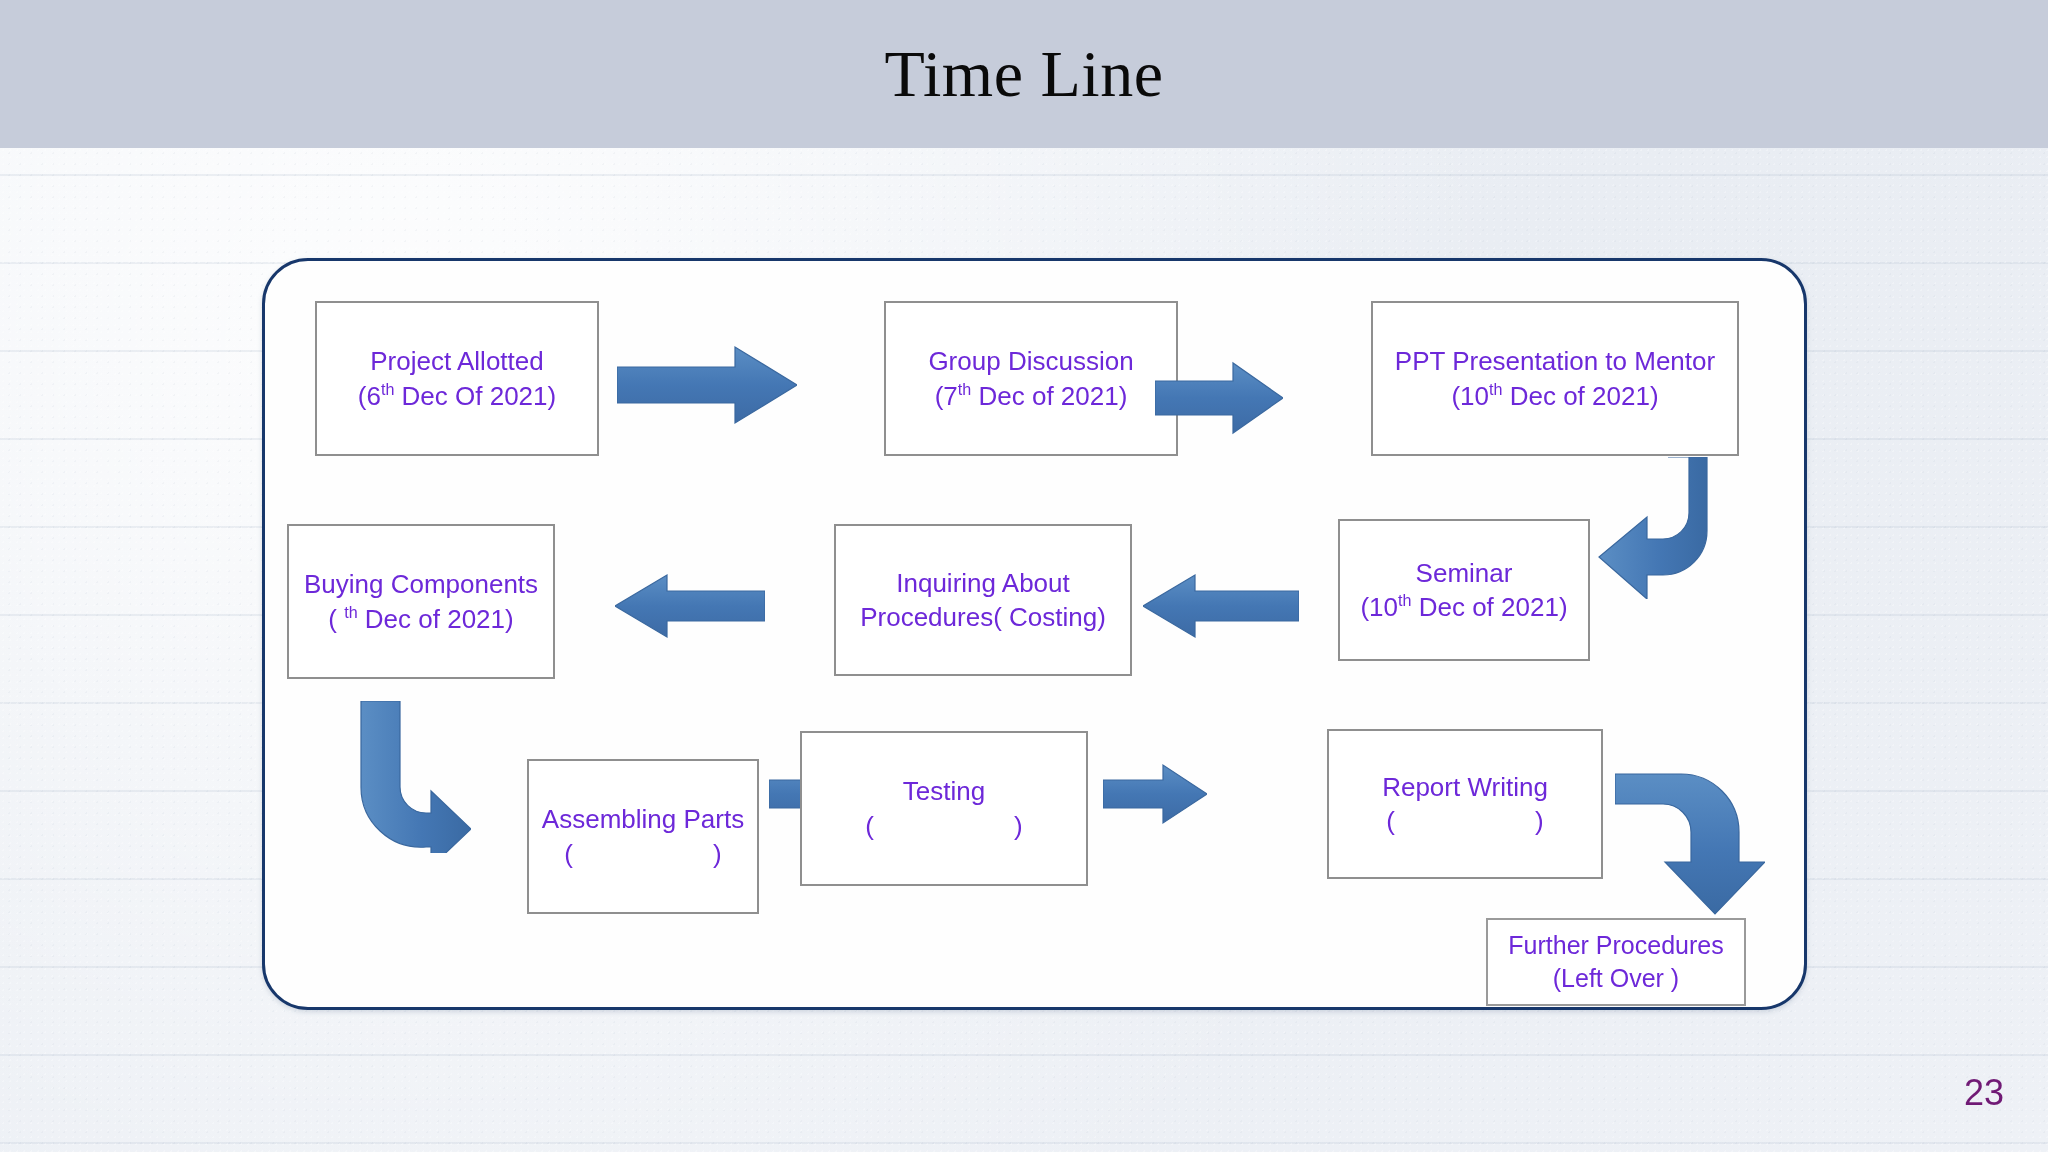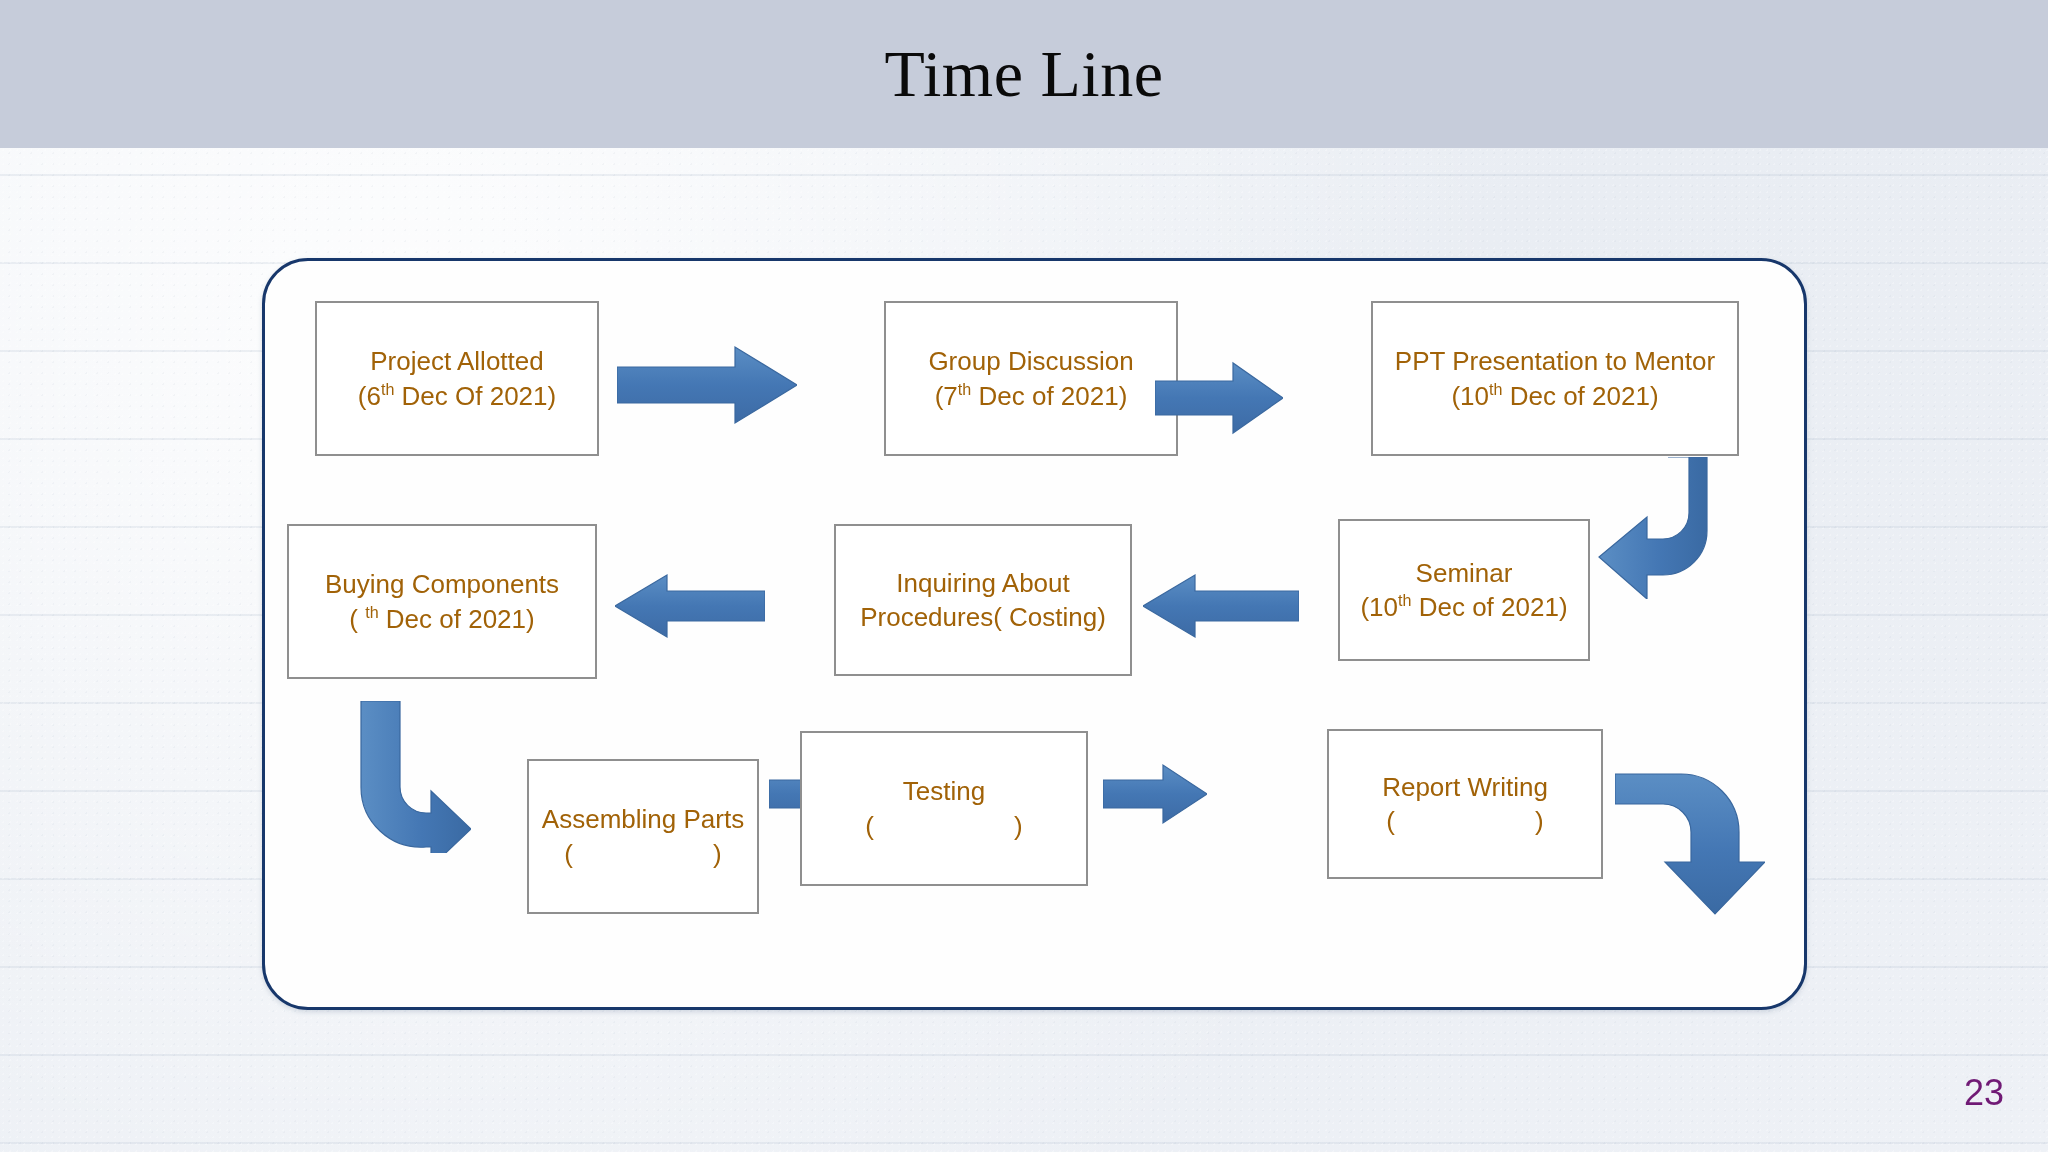--- a/index.html
+++ b/index.html
@@ -53,36 +53,36 @@
   }
 
   
   .fbox{
     position:absolute;
     background:#ffffff;
     border:2px solid #8f8f8f;
     display:flex; flex-direction:column;
     align-items:center; justify-content:center;
     text-align:center;
-    color:#a16207;
+    color:#6d28d9;
     font-size:26px;
     line-height:1.32;
   }
   .fbox .l1{ display:block; }
   .fbox .l2{ display:block; }
   .fbox sup{ font-size:.62em; vertical-align:super; }
   .wideparen{ letter-spacing:0; }
   .wideparen .gap{ display:inline-block; width:140px; }
 
   
   #box-project   { left:50px;  top:40px;  width:284px; height:155px; }
   #box-group     { left:578px; top:40px;  width:294px; height:155px;margin-left:41px; }
   #box-ppt       { left:1106px;top:40px;  width:368px; height:155px;justify-content:center; }
   
-  #box-buying    { left:22px;  top:263px; width:310px; height:155px; }
+  #box-buying    { left:22px;  top:263px; width:268px; height:155px; }
   #box-inquiring { left:569px; top:263px; width:298px; height:152px;text-align:center; }
   #box-seminar   { left:1073px;top:258px; width:252px; height:142px; }
   
   #box-assembling{ left:262px; top:470px; width:232px; height:155px;margin-top:28px; }
   #box-testing   { left:535px; top:470px; width:288px; height:155px; }
   #box-report    { left:1062px;top:468px; width:276px; height:150px; }
   
   #box-further   { left:1221px;top:657px; width:260px; height:88px;
                    font-size:25px; background:#fff; border:2px solid #9a9a9a; z-index:6;}
 
@@ -284,20 +284,24 @@
           <linearGradient id="gD" x1="0" y1="0" x2="0" y2="1">
         <stop offset="0" stop-color="#5b8ec4"></stop>
             <stop offset="0.55" stop-color="#4477b4"></stop>
             <stop offset="1" stop-color="#3a6aa3"></stop>
       </linearGradient>
         </defs>
       <path d="M0,8 L66,8 A58,58 0 0 1 124,66 L124,96 L150,96 L100,148 L50,96 L76,96 L76,66 A28,28 0 0 0 48,38 L0,38 Z" fill="url(#gD)" stroke="#39679e" stroke-width="1.2"></path>
     </svg>
   </div>
 
+  <div class="fbox" id="box-further">
+    <span class="l1">Further Procedures</span>
+    <span class="l2">(Left Over )</span>
+  </div>
 
 </div>
 
 <div class="reflection">
   
 </div>
 
 <div class="pagenum">23</div>
 
 </body></html>

